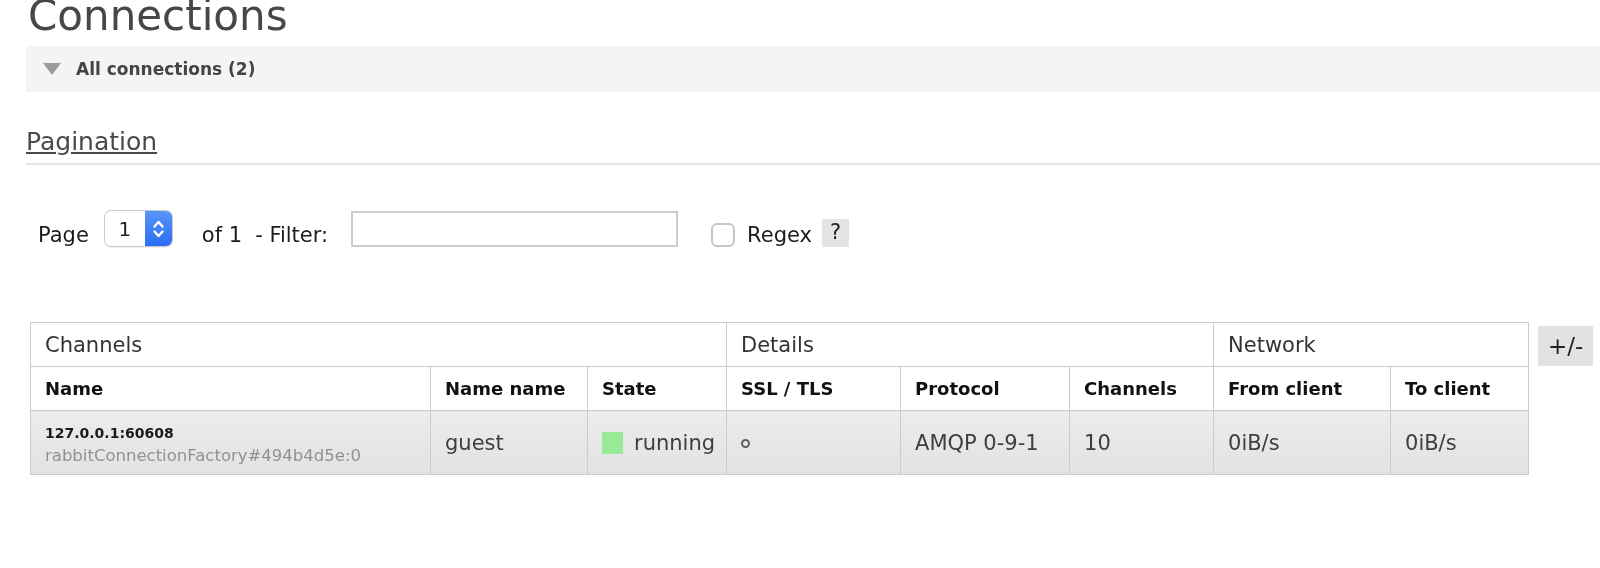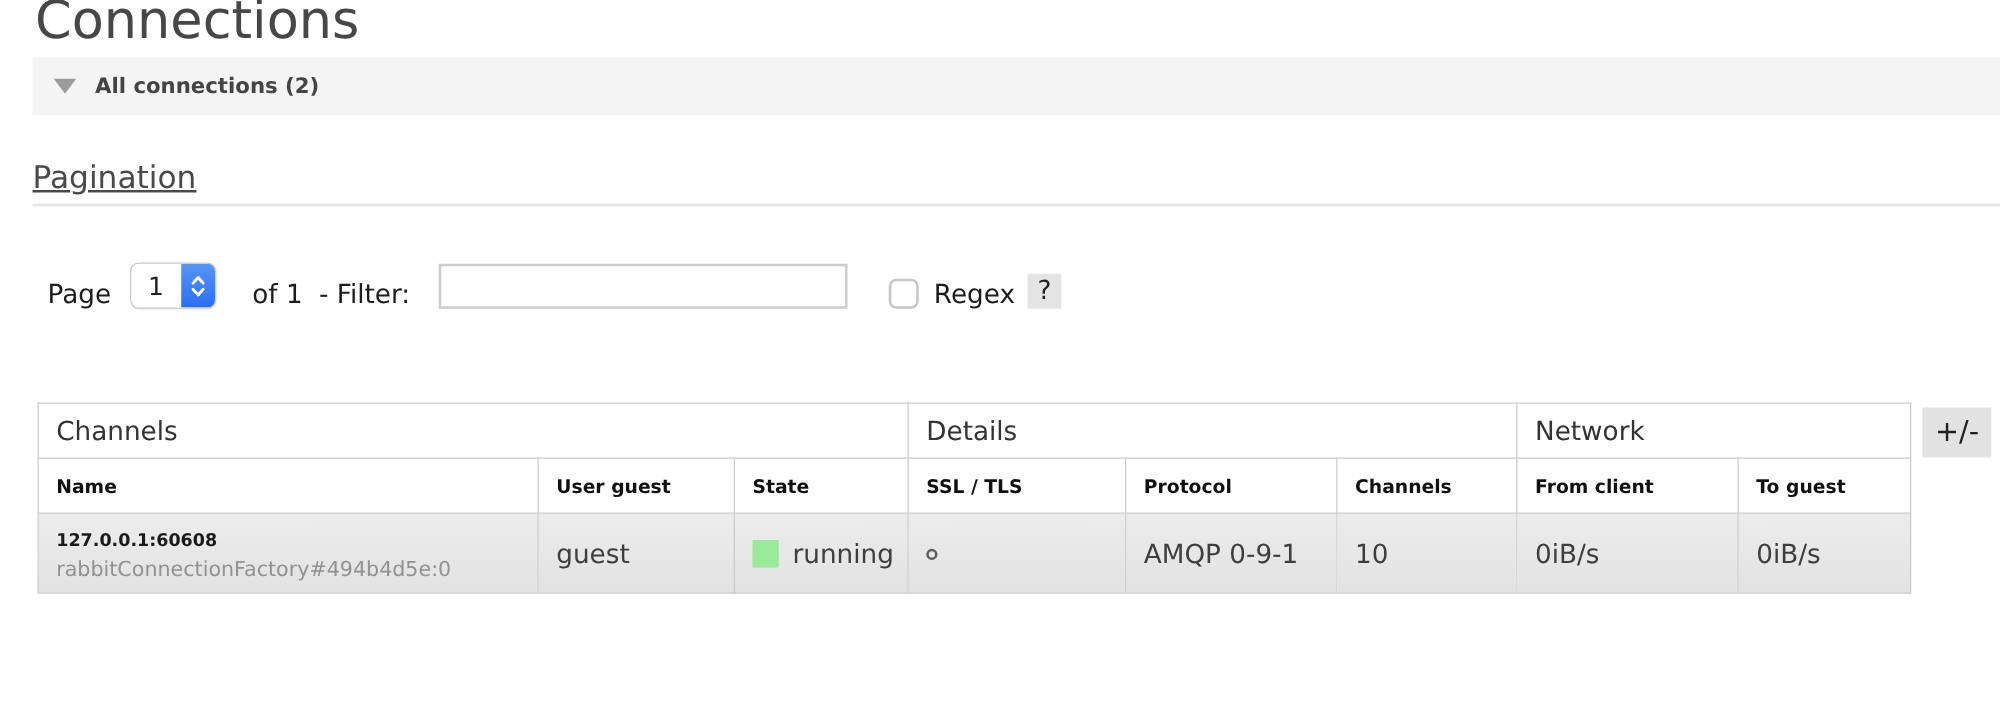--- a/index.html
+++ b/index.html
@@ -136,21 +136,21 @@
   tr.group-row th {
     height: 44px;
     font-weight: normal;
     font-size: 21px;
     color: #333;
     background: #fff;
   }
   tr.head-row th {
     height: 44px;
     font-weight: bold;
-    font-size: 15px;
+    font-size: 18px;
     color: #111;
     background: #fff;
     cursor: pointer;
   }
   tr.head-row th.num { }
   tr.data-row td { height: 64px; }
   tr.data-row.odd td  { background: linear-gradient(#ececec, #e2e2e2); }
   tr.data-row.even td { background: linear-gradient(#fdfdfd, #f5f5f5); }
   td.c { text-align: center; }
   td.r { text-align: right; }
@@ -227,27 +227,27 @@
         <col style="width:138px">
     </colgroup>
     <tbody>
         <tr class="group-row">
       <th colspan="3">Channels</th>
       <th colspan="3">Details</th>
       <th colspan="2">Network</th>
     </tr>
     <tr class="head-row">
       <th>Name</th>
-      <th>User guest</th>
+      <th>Name name</th>
       <th>State</th>
       <th>SSL / TLS</th>
       <th>Protocol</th>
       <th class="num">Channels</th>
       <th>From client</th>
-      <th>To guest</th>
+      <th>To client</th>
     </tr>
     <tr class="data-row odd">
       <td>
         <div class="conn-name">127.0.0.1:60608</div>
         <div class="conn-sub">rabbitConnectionFactory#494b4d5e:0</div>
       </td>
       <td class="c">guest</td>
       <td>
         <span class="state-cell">
           <span class="state-swatch"></span>

